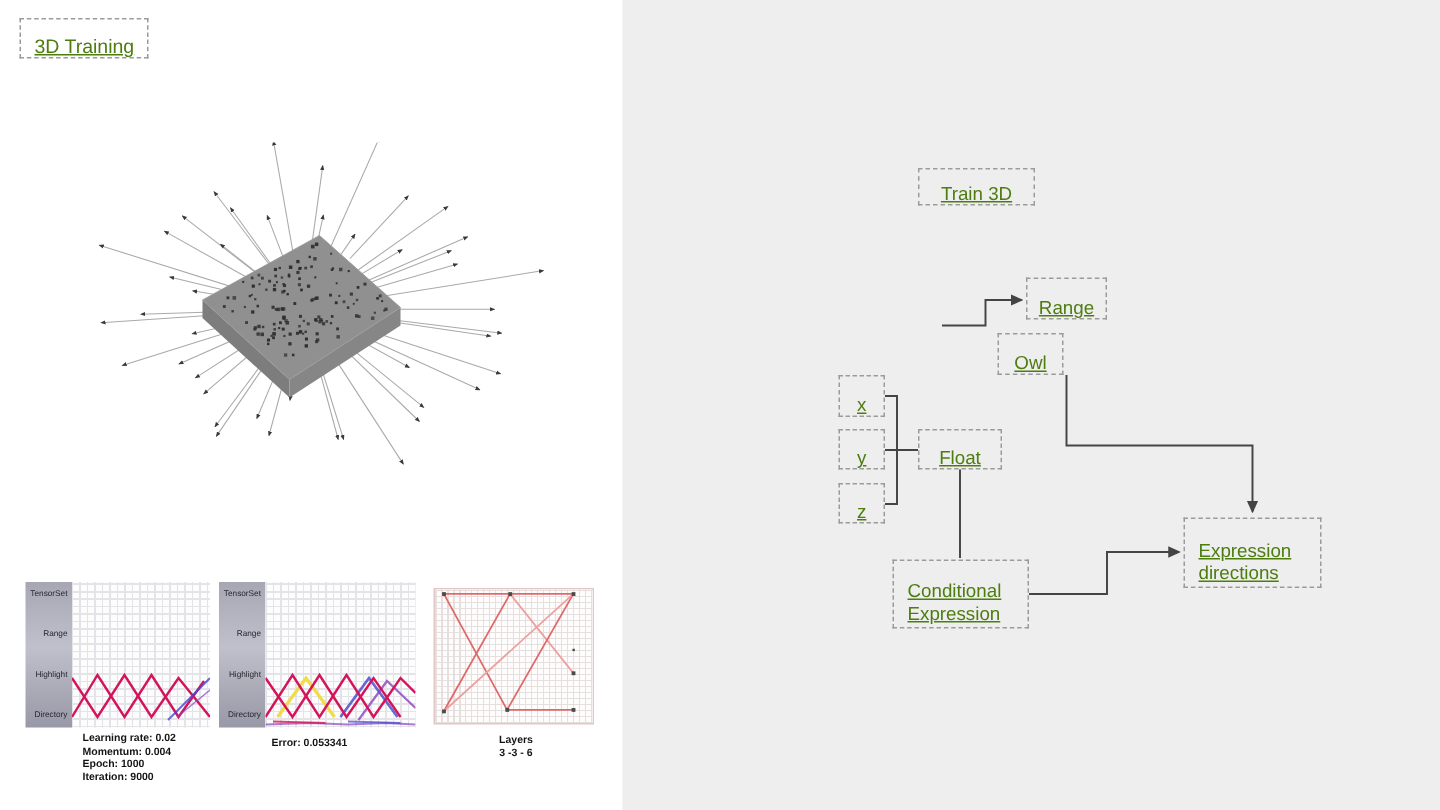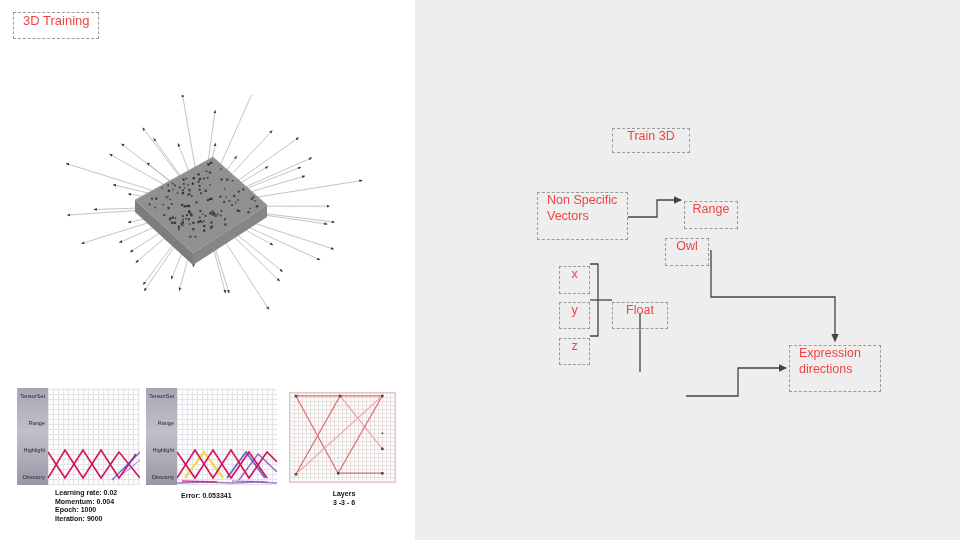--- a/index.html
+++ b/index.html
@@ -3,23 +3,23 @@
 <meta charset="utf-8">
 <style>
   html,body{margin:0;padding:0;}
   #stage{position:relative;width:960px;height:540px;overflow:hidden;
          font-family:"Liberation Sans", sans-serif;background:#ffffff;}
   
   #left-canvas{position:absolute;left:0;top:0;width:415px;height:540px;background:#ffffff;}
   #right-canvas{position:absolute;left:415px;top:0;width:545px;height:540px;background:#eeeeee;}
 
   
-  .node{position:absolute;border:1px dashed #9b9b9b;display:flex;align-items:flex-start;
-        font-size:12.5px;color:#ef4444;box-sizing:border-box;}
-  .node.center{justify-content:center;text-align:center;margin-top:16px;}
+  .node{position:absolute;border:1px dashed #9b9b9b;display:flex;align-items:flex-end;
+        font-size:12.5px;color:#4d7c0f;box-sizing:border-box;text-decoration:underline;}
+  .node.center{justify-content:center;text-align:center;}
   .node.leftpad{padding-left:9px;white-space:pre-line;line-height:1.25;}
 
   #title-box{left:13px;top:12px;width:86px;height:27px;font-size:13px;background:#fff;}
 
   
   #n-train{left:612px;top:112px;width:78px;height:25px;}
   #n-nsv{left:537px;top:192px;width:91px;height:48px;}
   #n-agent{left:684px;top:185px;width:54px;height:28px;}
   #n-owl{left:665px;top:222px;width:44px;height:28px;}
   #n-x{left:559px;top:250px;width:31px;height:28px;}
@@ -356,40 +356,40 @@
       <path d="M590,300 H612"></path>
       <path d="M640,313 V372"></path>
       <path d="M686,396 H738 V368 H786" marker-end="url(#fh)"></path>
       <path d="M711,250 V297 H835 V341" marker-end="url(#fh)"></path>
     </g>
   </svg>
 
   <div class="node center" id="n-train">
     <span>Train 3D</span>
   </div>
-  <div class="node leftpad" id="n-nsv">
-    <span style="white-space:pre-line">Non Specific
-Vectors</span>
-  </div>
   <div class="node center" id="n-agent">
     <span>Range</span>
   </div>
   <div class="node center" id="n-owl">
     <span>Owl</span>
   </div>
   <div class="node center" id="n-x">
     <span>x</span>
   </div>
   <div class="node center" id="n-y">
     <span>y</span>
   </div>
   <div class="node center" id="n-z">
     <span>z</span>
   </div>
   <div class="node center" id="n-float">
     <span>Float</span>
+  </div>
+  <div class="node leftpad" id="n-ce">
+    <span style="white-space:pre-line">Conditional
+Expression</span>
   </div>
   <div class="node leftpad" id="n-cd">
     <span style="white-space:pre-line">Expression
 directions</span>
   </div>
 
 </div>
 
 </body></html>

